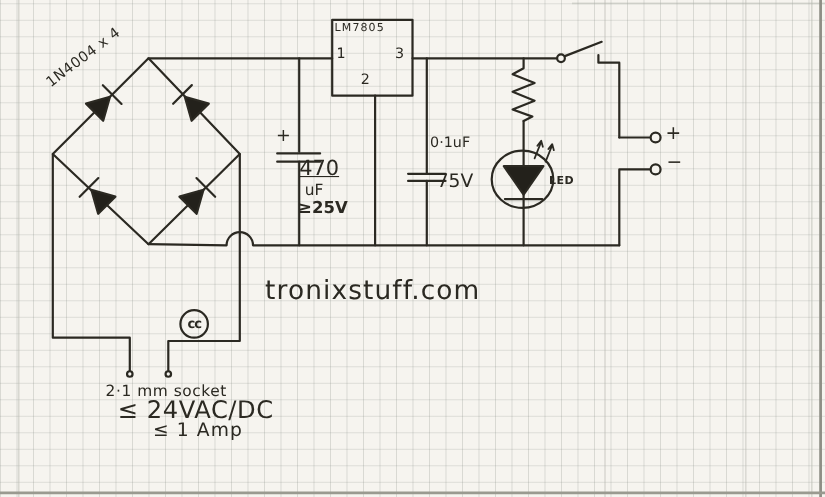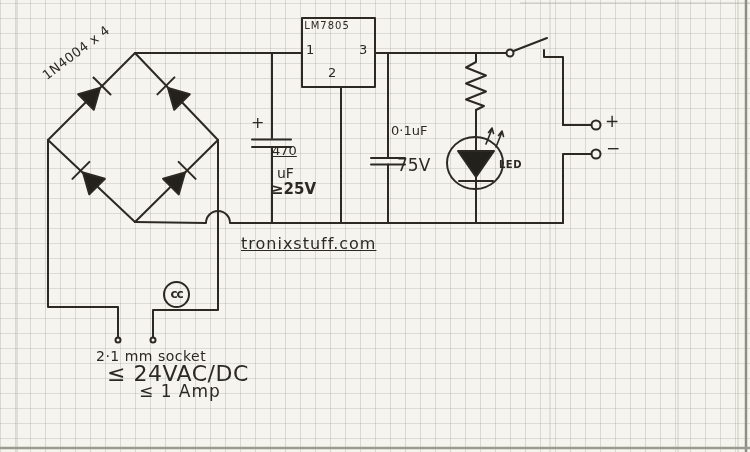--- a/index.html
+++ b/index.html
@@ -15,33 +15,33 @@
   }
   .drawing{position:absolute;left:0;top:0;}
   .lbl{position:absolute;color:#2b2922;white-space:nowrap;line-height:1;}
   .bridge-label{left:18px;top:46px;width:116px;font-size:13px;letter-spacing:.5px;
     transform:rotate(-37deg);text-align:center;}
   .reg-name{left:304px;top:21px;width:46px;text-align:center;font-size:10px;letter-spacing:1px;}
   .pin1{left:306px;top:43px;font-size:13px;}
   .pin3{left:359px;top:43px;font-size:13px;}
   .pin2{left:328px;top:66px;font-size:13px;}
   .c1-plus{left:251px;top:115px;font-size:16px;}
-  .c1-val{left:272px;top:144px;font-size:13px;text-decoration:underline;}
+  .c1-val{left:272px;top:144px;font-size:19px;text-decoration:underline;}
   .c1-unit{left:277px;top:166px;font-size:14px;}
   .c1-volt{left:271px;top:182px;font-size:15px;font-weight:bold;}
   .c2-val{left:391px;top:124px;font-size:13px;}
   .c2-volt{left:397px;top:157px;font-size:17px;}
   .led-lbl{left:499px;top:160px;font-size:10px;font-weight:bold;letter-spacing:.5px;}
   .out-plus{left:605px;top:113px;font-size:17px;}
   .out-minus{left:606px;top:140px;font-size:17px;}
   .out-rating{left:624px;top:125px;font-size:13px;letter-spacing:1.5px;word-spacing:5px;}
   .sock{left:96px;top:349px;font-size:14px;letter-spacing:.5px;}
   .in-volt{left:107px;top:363px;font-size:22px;letter-spacing:.5px;}
   .in-curr{left:139px;top:383px;font-size:17px;letter-spacing:1px;}
-  .watermark{left:241px;top:236px;font-size:16px;letter-spacing:1px;text-decoration:underline;}
+  .watermark{left:241px;top:252px;font-size:24px;letter-spacing:1px;}
   .cc-badge{left:163px;top:252px;width:27px;height:27px;border:2px solid #2b2922;
     border-radius:50%;box-sizing:border-box;font-size:12px;font-weight:bold;
     text-align:center;line-height:22px;letter-spacing:-1px;margin-top:29px;}
 </style>
 </head>
 <body>
 
 <div class="paper">
 
   <svg class="drawing" width="750" height="452" viewBox="0 0 750 452">

